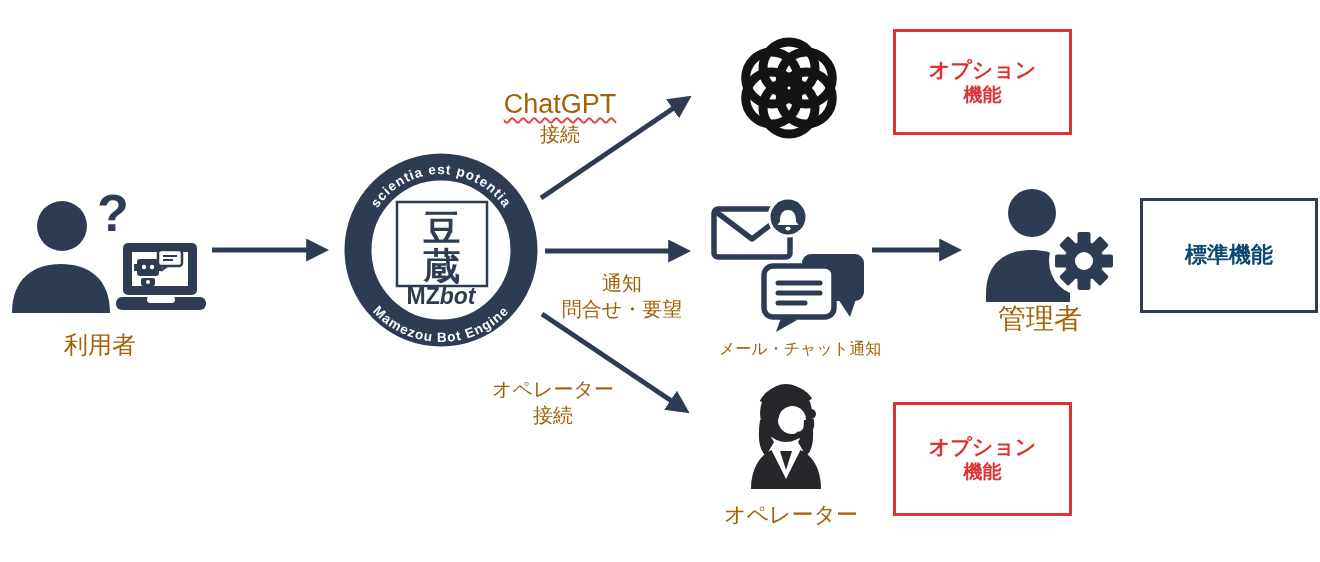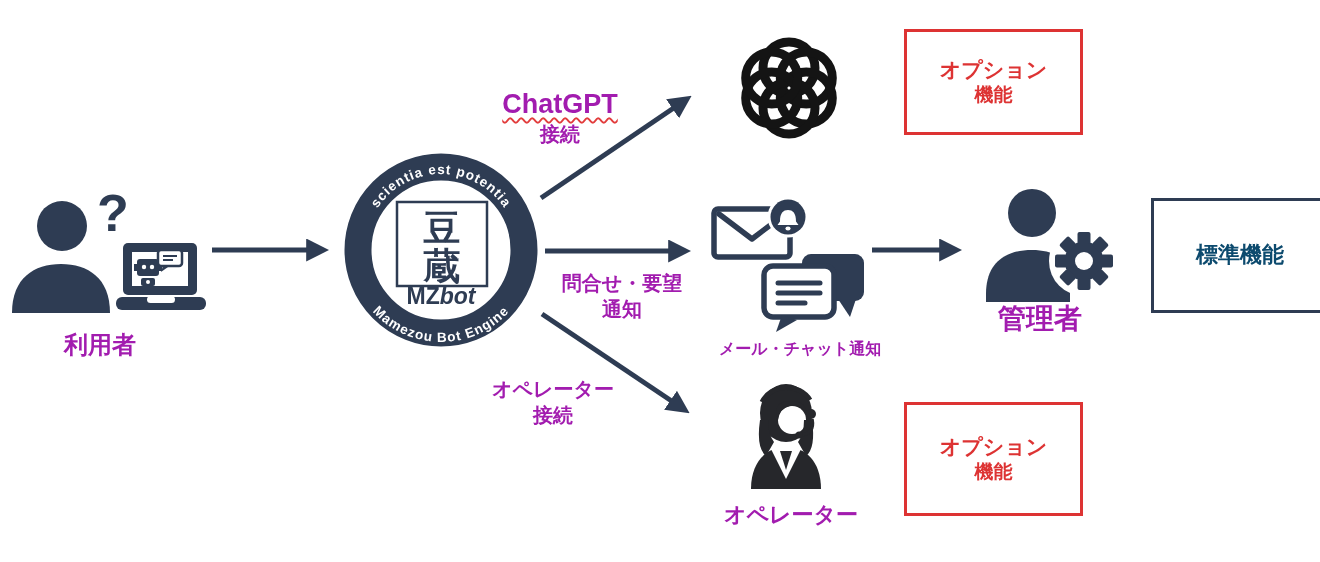--- a/index.html
+++ b/index.html
@@ -3,34 +3,34 @@
 <meta charset="utf-8">
 <style>
   html,body { margin:0; padding:0; background:#ffffff; }
   .stage {
     position:relative; width:1320px; height:562px; background:#ffffff;
     font-family:"Liberation Sans","DejaVu Sans",sans-serif; overflow:hidden;
   }
   .stage svg.layer { position:absolute; left:0; top:0; }
   .lbl {
     position:absolute; transform:translate(-50%,-50%);
-    text-align:center; color:#a21caf; font-weight:bold;
+    text-align:center; color:#a16207; font-weight:normal;
     white-space:nowrap; line-height:1.28;
   }
   .lbl .big { font-size:27px; display:block; }
   .lbl .l22 { font-size:20px; display:block; }
   .wavy {
     text-decoration:underline; text-decoration-style:wavy;
     text-decoration-color:#e23c3c; text-decoration-thickness:2px;
     text-underline-offset:4px;
   }
   .featurebox {
     position:absolute; display:flex; flex-direction:column;
     align-items:center; justify-content:center;
-    background:#ffffff; text-align:center; line-height:1.3; font-weight:bold;margin-left:11px;
+    background:#ffffff; text-align:center; line-height:1.3; font-weight:bold;
   }
   .box-standard { left:1140px; top:198px; width:172px; height:109px;
     border:3px solid #2e3c53; color:#0c4a6e; font-size:22px; }
   .box-option { border:3px solid #dd3333; color:#dd3333; }
   .box-option .ln1 { font-size:21px; }
   .box-option .ln2 { font-size:19px; }
   .box-option-top    { left:893px; top:29px;  width:173px; height:100px; }
   .box-option-bottom { left:893px; top:402px; width:173px; height:108px; }
   text { font-family:"Liberation Sans","DejaVu Sans",sans-serif; }
 </style>
@@ -165,22 +165,22 @@
   </svg>
 
   <div class="lbl" style="left:100px; top:345px; font-size:24px;">利用者</div>
 
   <div class="lbl" style="left:560px; top:117px;">
     <span class="big wavy">ChatGPT</span>
     <span class="l22">接続</span>
   </div>
 
   <div class="lbl" style="left:622px; top:297px;">
+    <span class="l22">通知</span>
     <span class="l22">問合せ・要望</span>
-    <span class="l22">通知</span>
   </div>
 
   <div class="lbl" style="left:553px; top:403px;">
     <span class="l22">オペレーター</span>
     <span class="l22">接続</span>
   </div>
 
   <div class="lbl" style="left:800px; top:349px; font-size:16px;">メール・チャット通知</div>
 
   <div class="lbl" style="left:1040px; top:319px; font-size:28px;">管理者</div>

